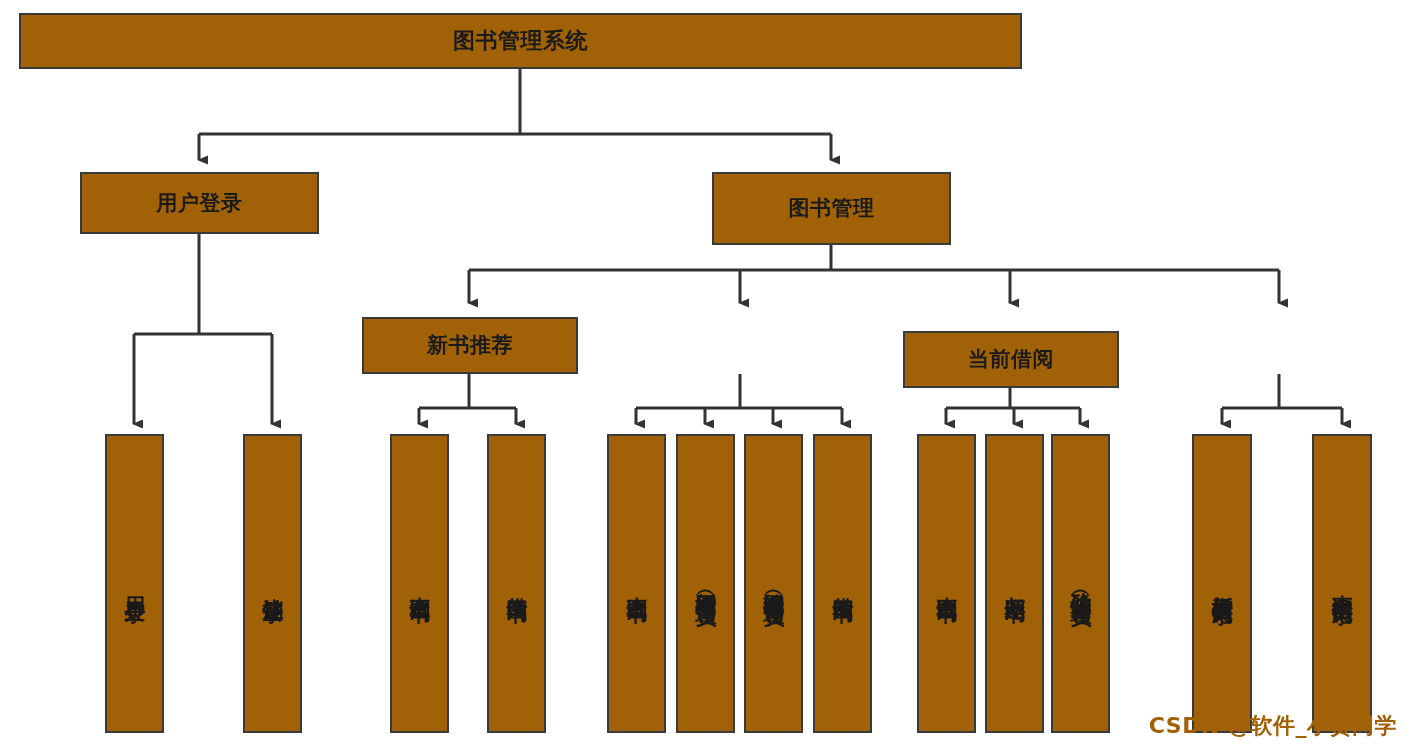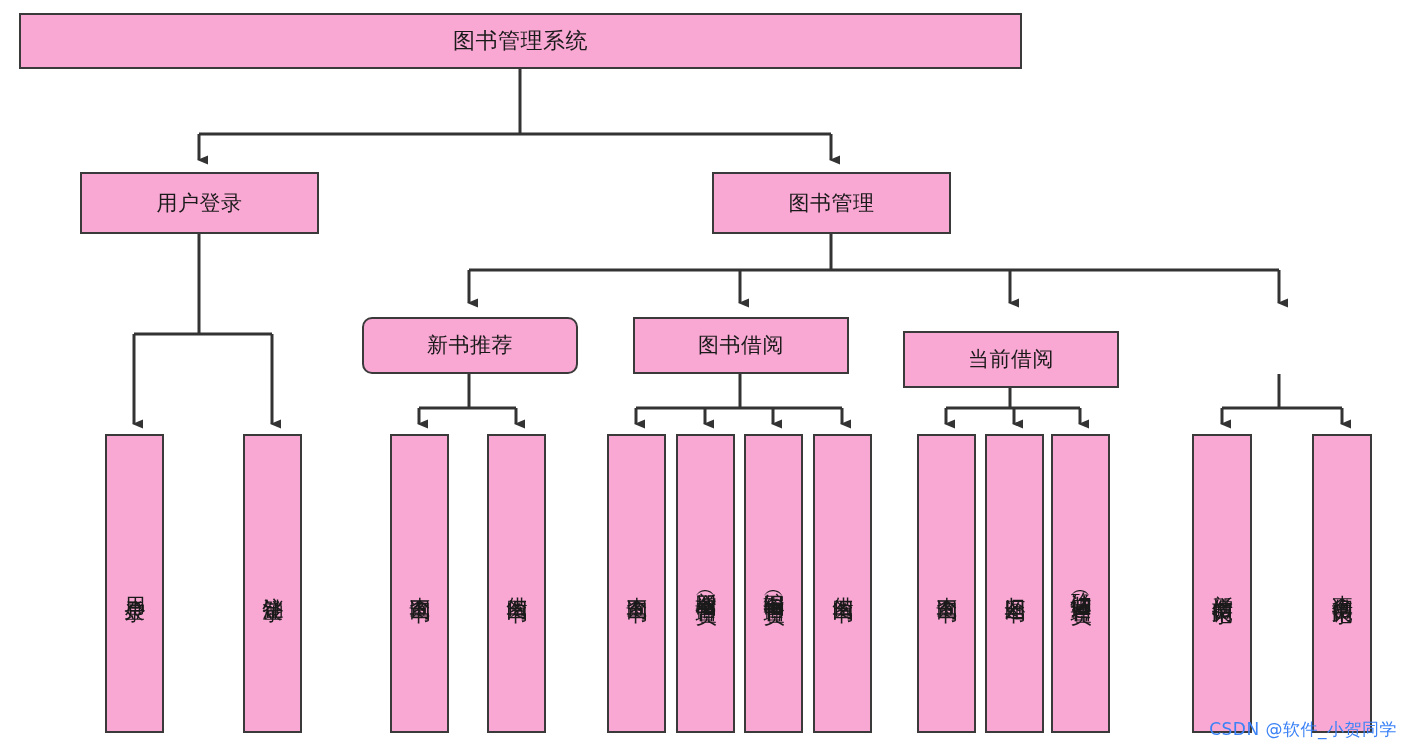--- a/index.html
+++ b/index.html
@@ -22,26 +22,27 @@
     position: absolute;
     left: 0;
     top: 0;
     width: 1405px;
     height: 747px;
     pointer-events: none;
   }
   .node {
     position: absolute;
     box-sizing: border-box;
-    background: #f9a8d4;
+    background: #a16207;
     border: 2.5px solid #3a3a3a;
     display: flex;
     align-items: center;
     justify-content: center;
     color: #1a1a1a;
+    font-weight: bold;
   }
   .node-label {
     display: block;
     text-align: center;
     line-height: 1.05;
     white-space: nowrap;
     letter-spacing: 0.5px;
   }
   
   .node.h .node-label {
@@ -62,25 +63,26 @@
     font-size: 21px;
     line-height: 1.18;
     letter-spacing: 2px;
     white-space: normal;
     max-height: 100%;
   }
   #watermark {
     position: absolute;
     right: 8px;
     bottom: 6px;
-    font-size: 17px;
-    color: #3b82f6;
+    font-size: 22px;
+    color: #a16207;
     letter-spacing: 0.5px;
     white-space: nowrap;
     user-select: none;
+    font-weight: bold;
   }
 </style>
 </head>
 <body>
 
 <div id="canvas">
 
   <svg id="edges" viewBox="0 0 1405 747" xmlns="http://www.w3.org/2000/svg">
     <defs>
       <marker id="arrow" viewBox="0 0 12 12" refX="6" refY="10" markerWidth="11" markerHeight="11" orient="auto-start-reverse" markerUnits="userSpaceOnUse">
@@ -133,31 +135,28 @@
   </svg>
 
   <div class="node h root" style="left:19px; top:13px; width:1003px; height:56px;">
     <span class="node-label">图书管理系统</span>
   </div>
 
   <div class="node h" style="left:80px; top:172px; width:239px; height:62px;">
     <span class="node-label">用户登录</span>
   </div>
 
-  <div class="node h" style="left:712px; top:172px; width:239px; height:62px;">
+  <div class="node h" style="left:712px; top:172px; width:239px; height:73px;">
     <span class="node-label">图书管理</span>
   </div>
 
-  <div class="node h" style="left:362px; top:317px; width:216px; height:57px;border-radius:10px;">
+  <div class="node h" style="left:362px; top:317px; width:216px; height:57px;">
     <span class="node-label">新书推荐</span>
   </div>
 
-  <div class="node h" style="left:633px; top:317px; width:216px; height:57px;">
-    <span class="node-label">图书借阅</span>
-  </div>
 
   <div class="node h" style="left:903px; top:331px; width:216px; height:57px;">
     <span class="node-label">当前借阅</span>
   </div>
 
 
   <div class="node v" style="left:105px; top:434px; width:59px; height:299px;">
     <span class="node-label">用户登录</span>
   </div>
 

